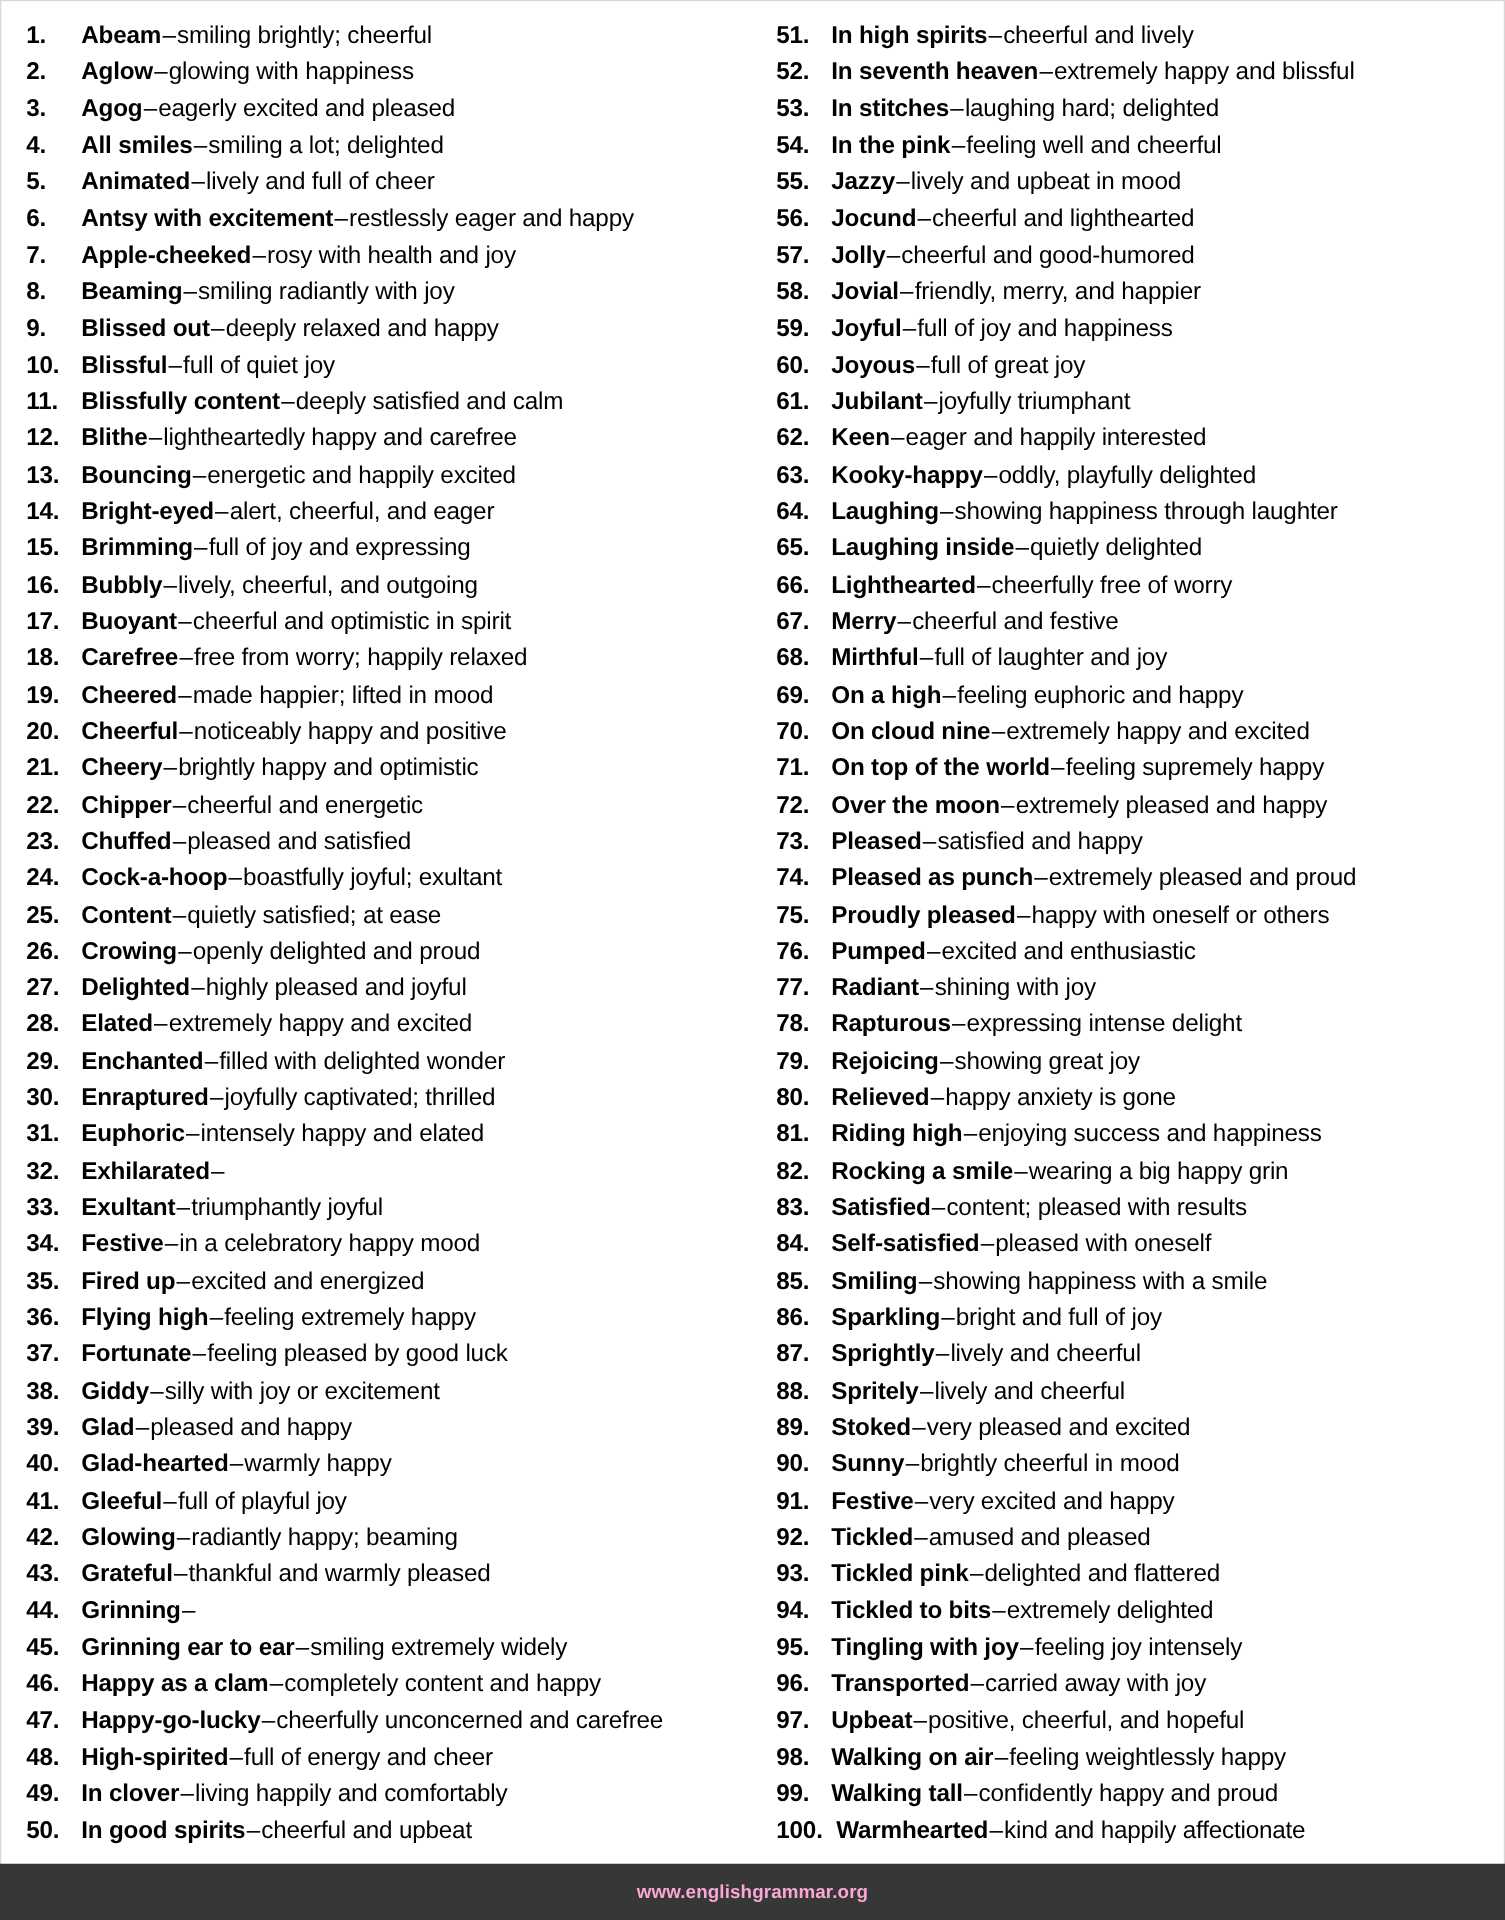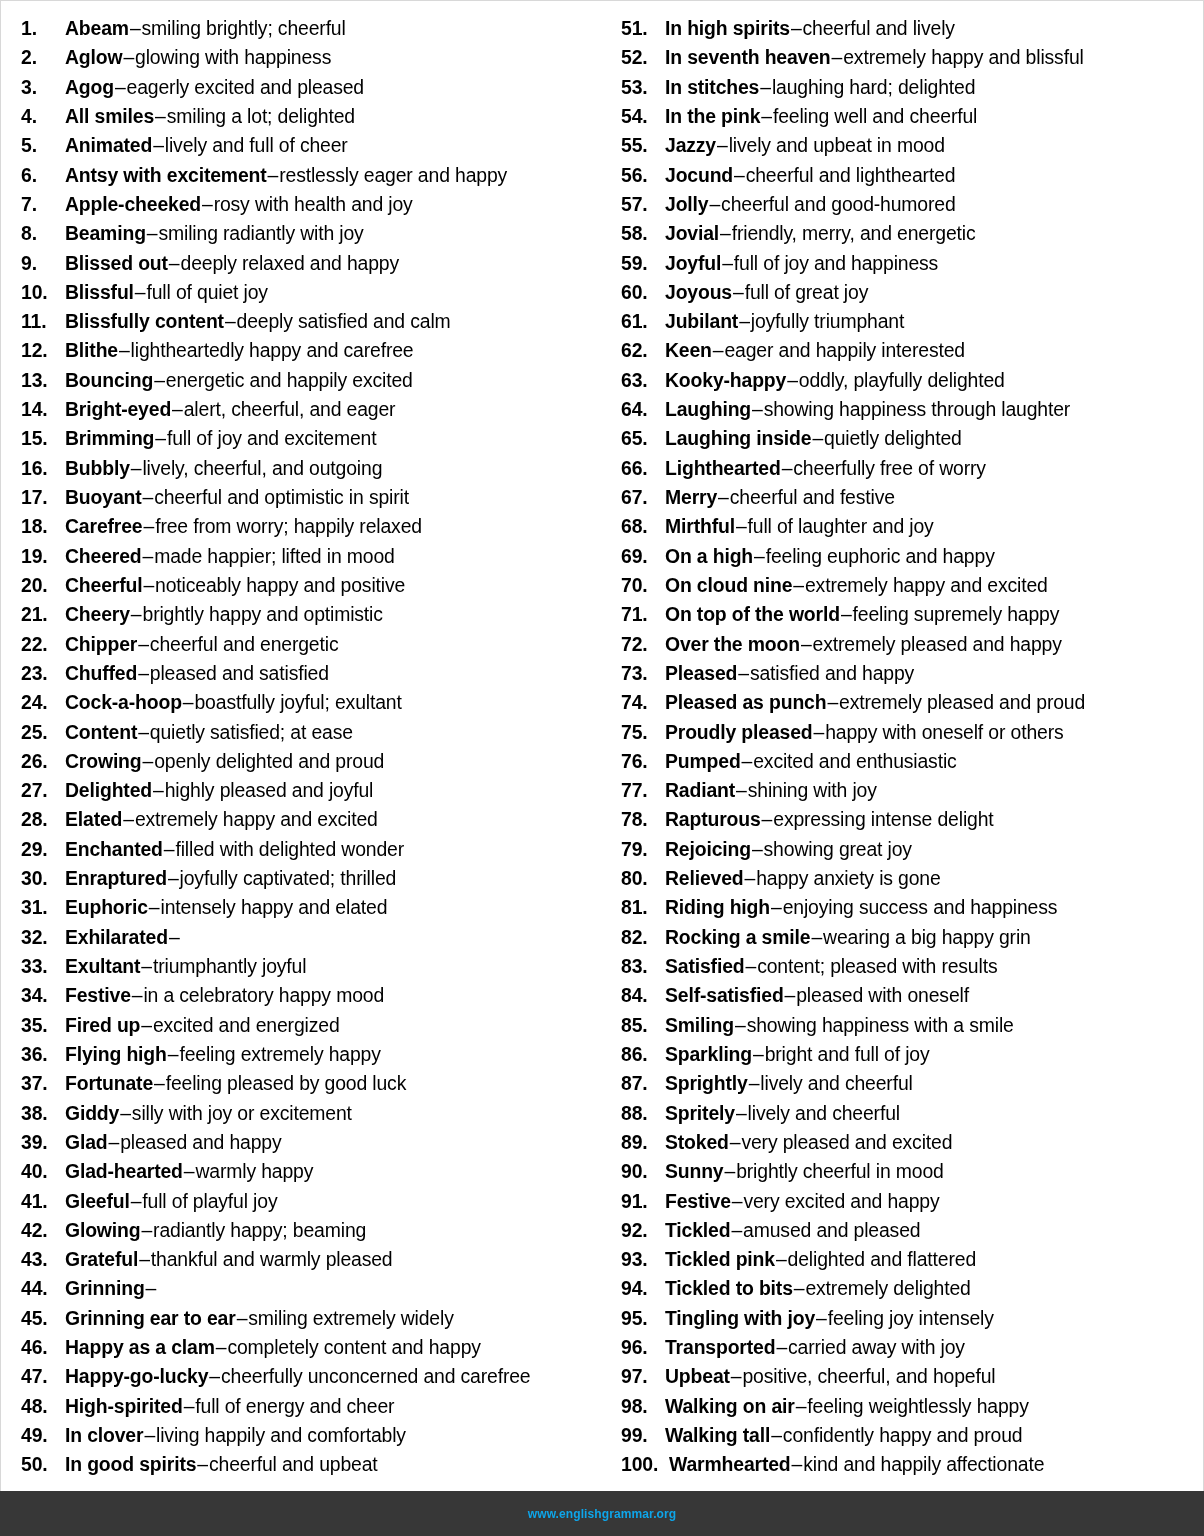--- a/index.html
+++ b/index.html
@@ -87,23 +87,23 @@
     top: 1491px;
     width: 1204px;
     height: 45px;
     background: #373737;
     display: flex;
     align-items: center;
     justify-content: center;
   }
 
   #footer-text {
-    color: #0ea5e9;
+    color: #f9a8d4;
     font-weight: bold;
-    font-size: 12px;
+    font-size: 15px;
     letter-spacing: 0.1px;
   }
 </style>
 </head>
 <body>
 
 <div id="page">
 
   <div id="columns">
     <div class="column col-left" id="col-left">
@@ -188,21 +188,21 @@
         <div class="entry">
           <span class="num">14.</span>
           <span class="term">Bright-eyed</span>
           <span class="dash"> – </span>
           <span class="def">alert, cheerful, and eager</span>
         </div>
         <div class="entry">
           <span class="num">15.</span>
           <span class="term">Brimming</span>
           <span class="dash"> – </span>
-          <span class="def">full of joy and excitement</span>
+          <span class="def">full of joy and expressing</span>
         </div>
         <div class="entry">
           <span class="num">16.</span>
           <span class="term">Bubbly</span>
           <span class="dash"> – </span>
           <span class="def">lively, cheerful, and outgoing</span>
         </div>
         <div class="entry">
           <span class="num">17.</span>
           <span class="term">Buoyant</span>
@@ -446,21 +446,21 @@
         <div class="entry">
           <span class="num">57.</span>
           <span class="term">Jolly</span>
           <span class="dash"> – </span>
           <span class="def">cheerful and good-humored</span>
         </div>
         <div class="entry">
           <span class="num">58.</span>
           <span class="term">Jovial</span>
           <span class="dash"> – </span>
-          <span class="def">friendly, merry, and energetic</span>
+          <span class="def">friendly, merry, and happier</span>
         </div>
         <div class="entry">
           <span class="num">59.</span>
           <span class="term">Joyful</span>
           <span class="dash"> – </span>
           <span class="def">full of joy and happiness</span>
         </div>
         <div class="entry">
           <span class="num">60.</span>
           <span class="term">Joyous</span>

